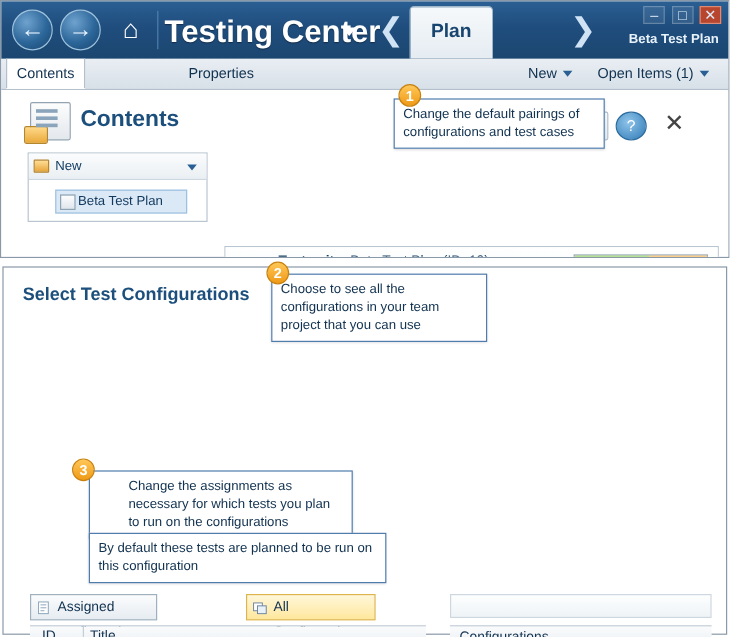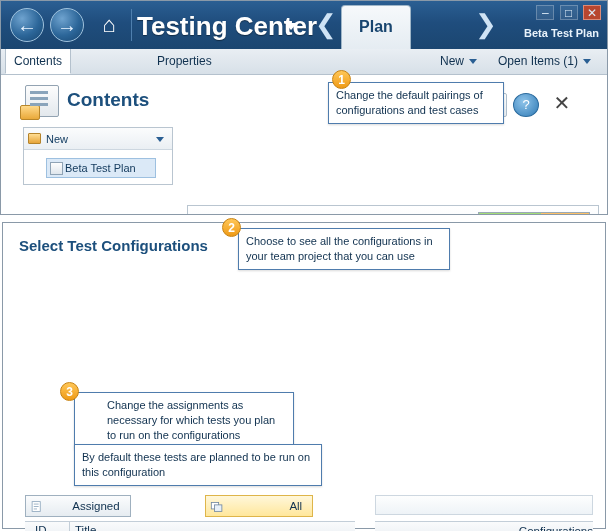--- a/index.html
+++ b/index.html
@@ -186,30 +186,30 @@
     box-shadow:0 1px 2px rgba(0,0,0,.15);
   }
   .step-num {
     position:absolute; width:19px; height:19px; border-radius:50%;
     background:linear-gradient(to bottom,#ffc758,#ef9a16); border:1px solid #c8820f;
     color:#ffffff; font-size:12px; font-weight:bold; text-align:center; line-height:18px;
     z-index:5;
   }
   #callout1 { left:328px; top:82px; width:176px; }
   #step1 { left:332px; top:70px; }
-  #callout2 { left:238px; top:228px; width:212px; }
+  #callout2 { left:226px; top:228px; width:180px; }
   #step2 { left:222px; top:218px; }
   #callout3a { left:74px; top:392px; width:220px;padding-left:32px; }
   #callout3b { left:74px; top:444px; width:248px; }
   #step3 { left:60px; top:382px; }
 
   
   #config-dialog {
     position:absolute; left:2px; top:222px; width:604px; height:307px;
-    background:#ffffff; border:1px solid #8a99a8;text-align:right;
+    background:#ffffff; border:1px solid #8a99a8;
   }
   .dlg-title {
     position:absolute; left:16px; top:14px; font-size:15px; font-weight:bold; color:#1c4f7c;
   }
   .seg-tabs { position:absolute; left:22px; top:272px; }
   .seg {
     position:absolute; top:0; height:22px; line-height:21px; font-size:11.5px; color:#10314f;
     border:1px solid #9fb0bf; background:linear-gradient(to bottom,#fbfcfd,#e6ecf1);
     padding-left:22px; padding-right:10px;
   }

